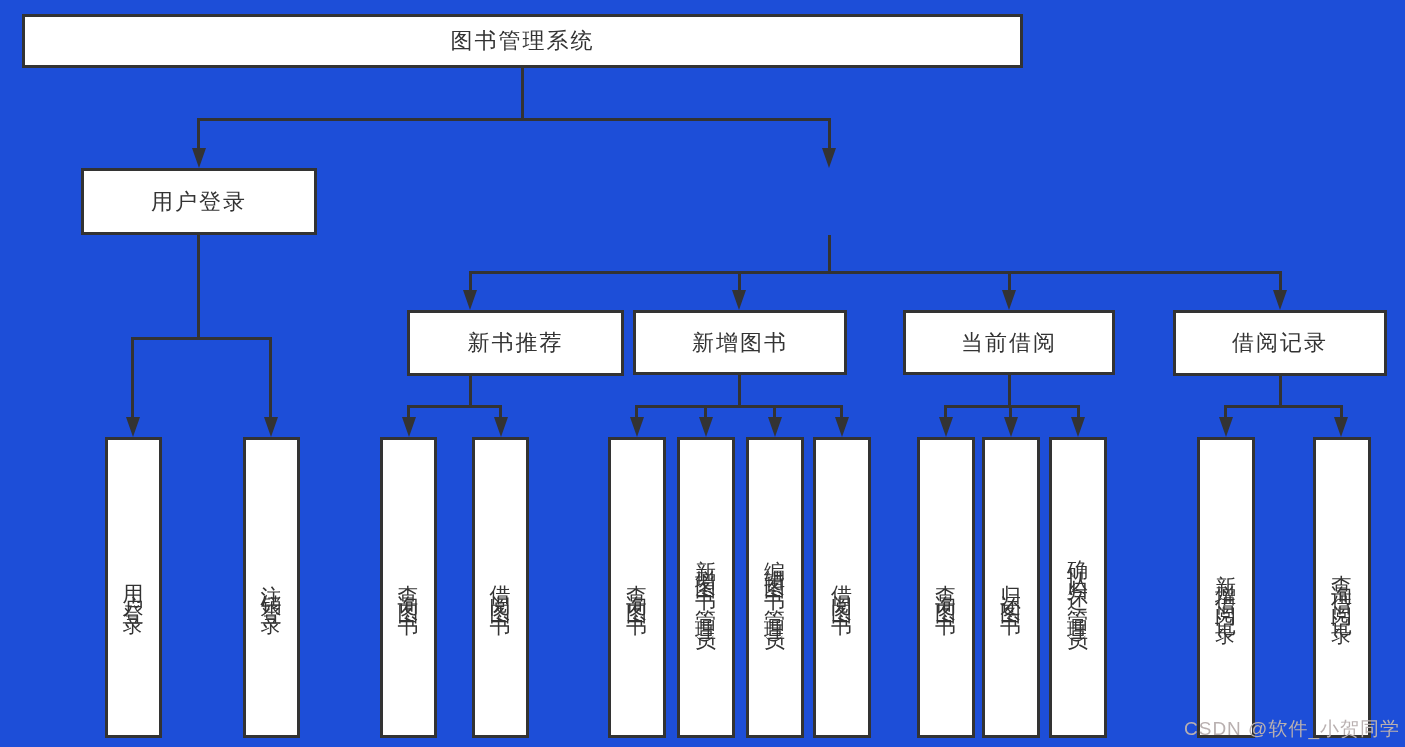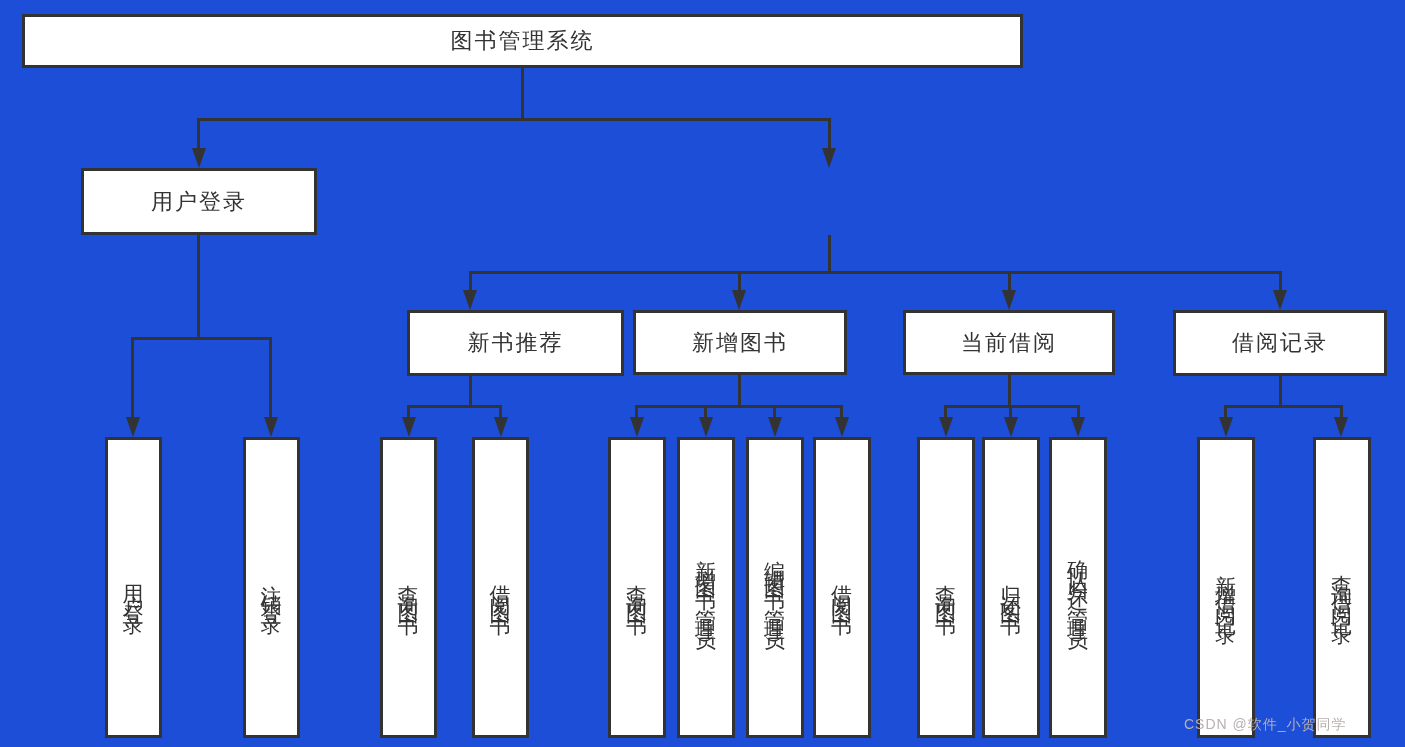--- a/index.html
+++ b/index.html
@@ -18,21 +18,21 @@
     font-size:21px;letter-spacing:10px;line-height:1;color:#333333;
   }
   .line{position:absolute;background:#333333;}
   .arrow{
     position:absolute;width:0;height:0;
     border-left:7px solid transparent;border-right:7px solid transparent;
     border-top:20px solid #333333;
   }
   .watermark{
     position:absolute;left:1184px;top:716px;color:#b9b0b0;
-    font-size:14px;letter-spacing:1px;white-space:nowrap;text-align:center;
+    font-size:19px;letter-spacing:1px;white-space:nowrap;text-align:center;
   }
 </style>
 </head>
 <body>
 
 <div id="canvas">
 
   <div class="box" style="left:22px;top:14px;width:1001px;height:54px;">
     <span>图书管理系统</span>
   </div>

